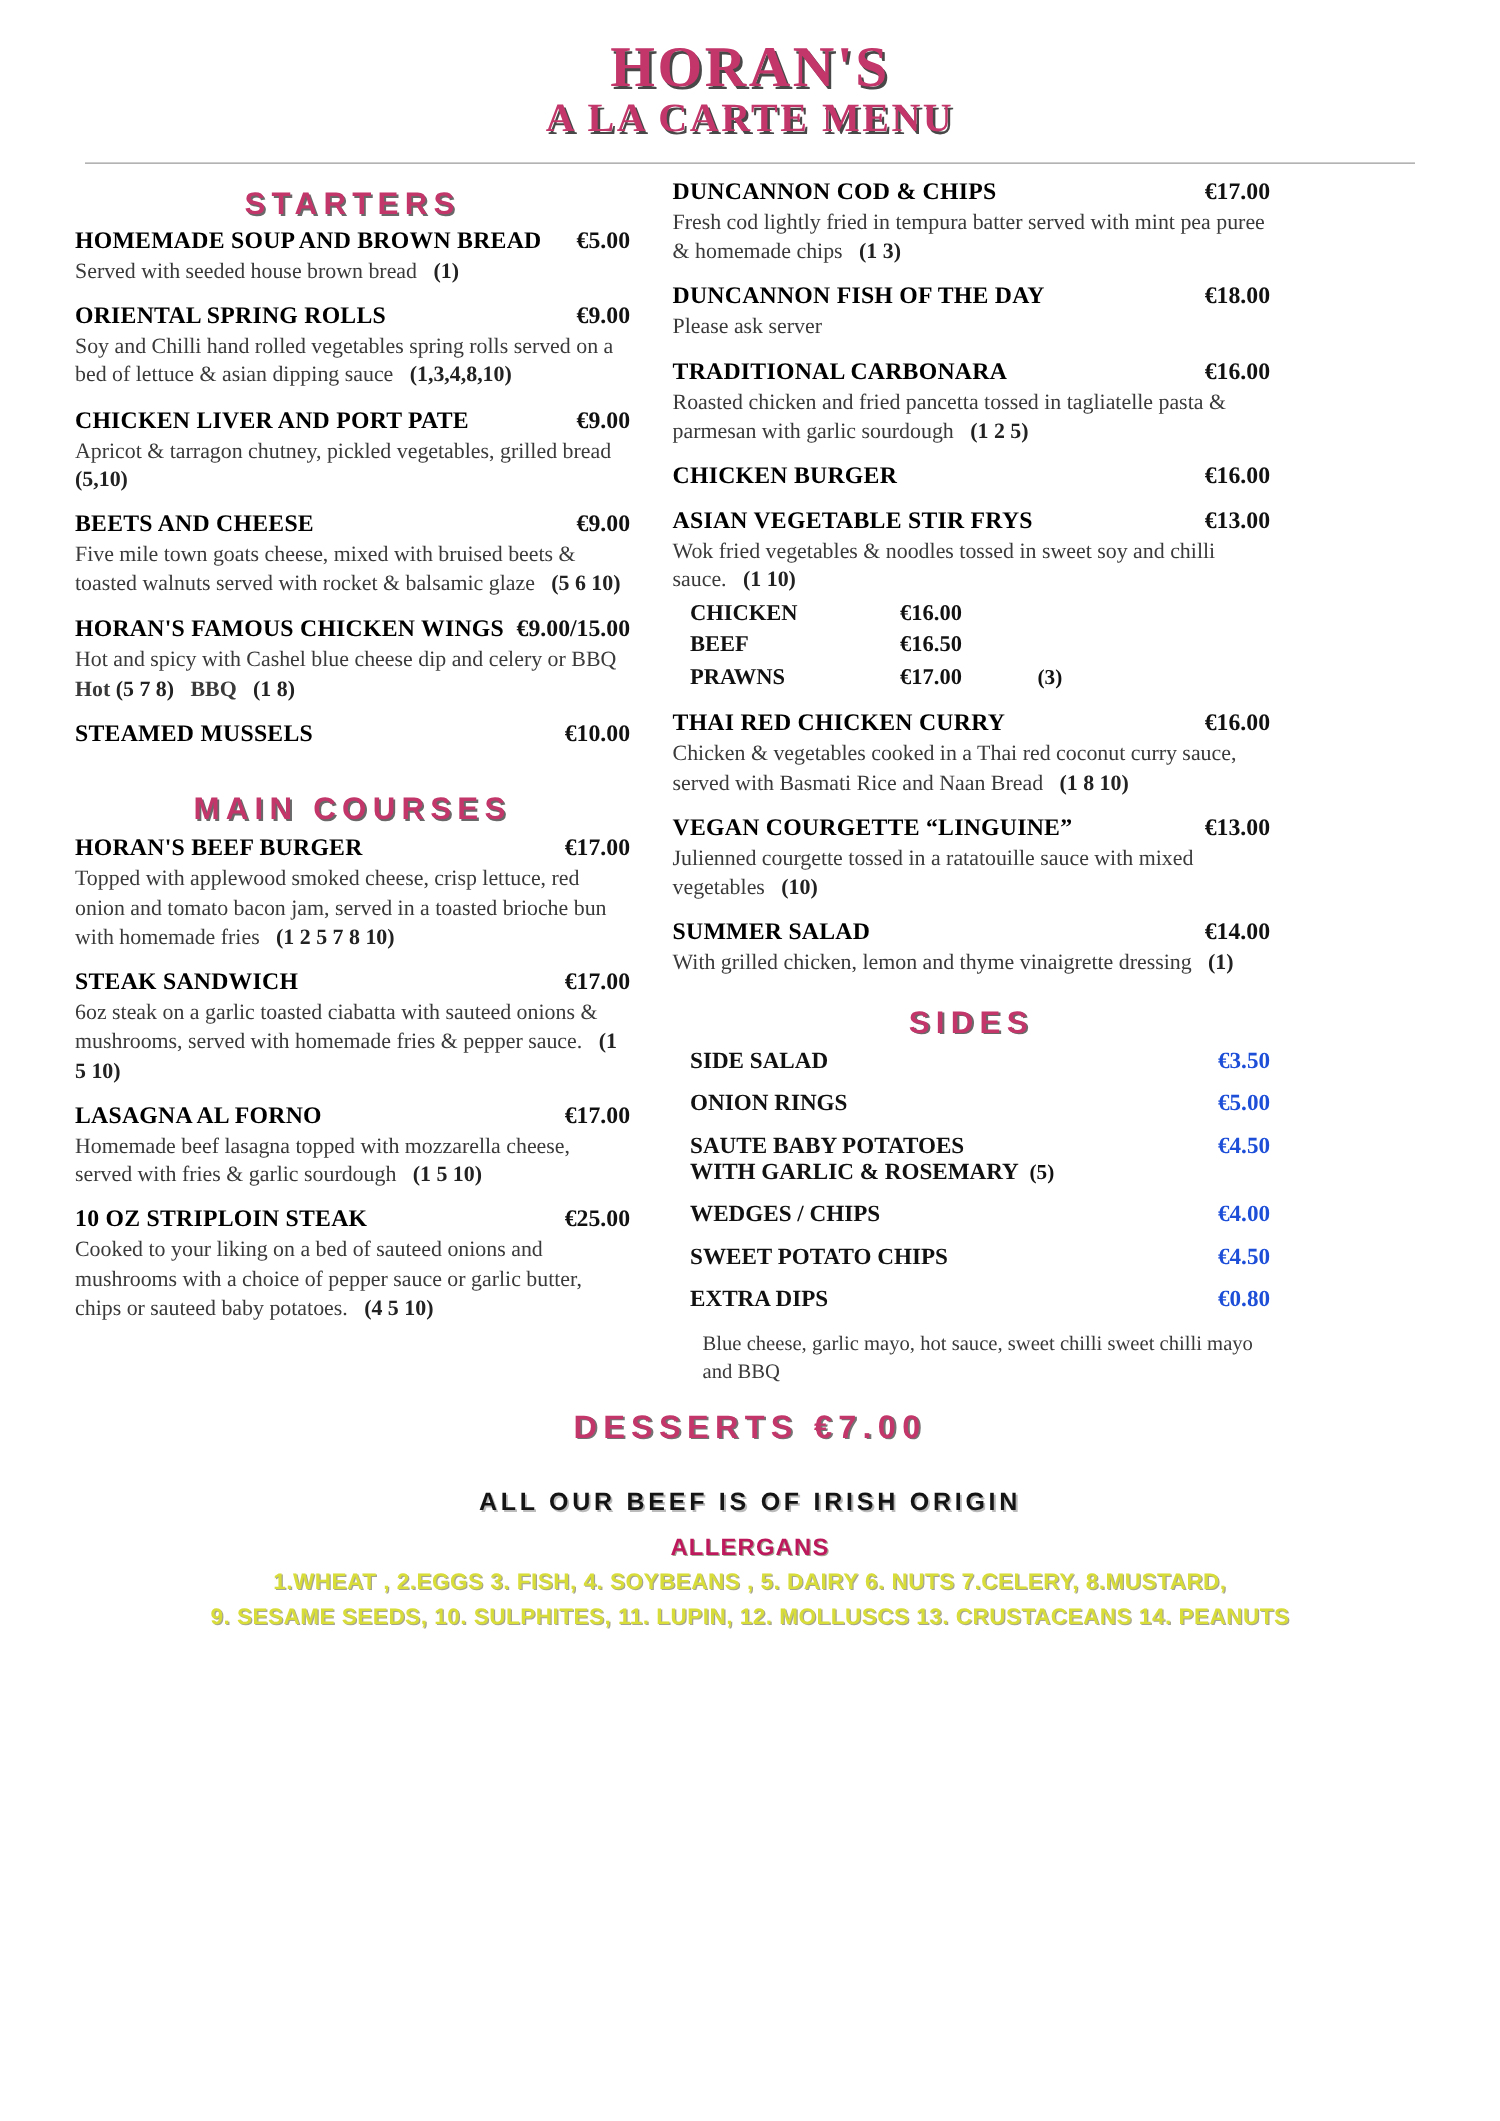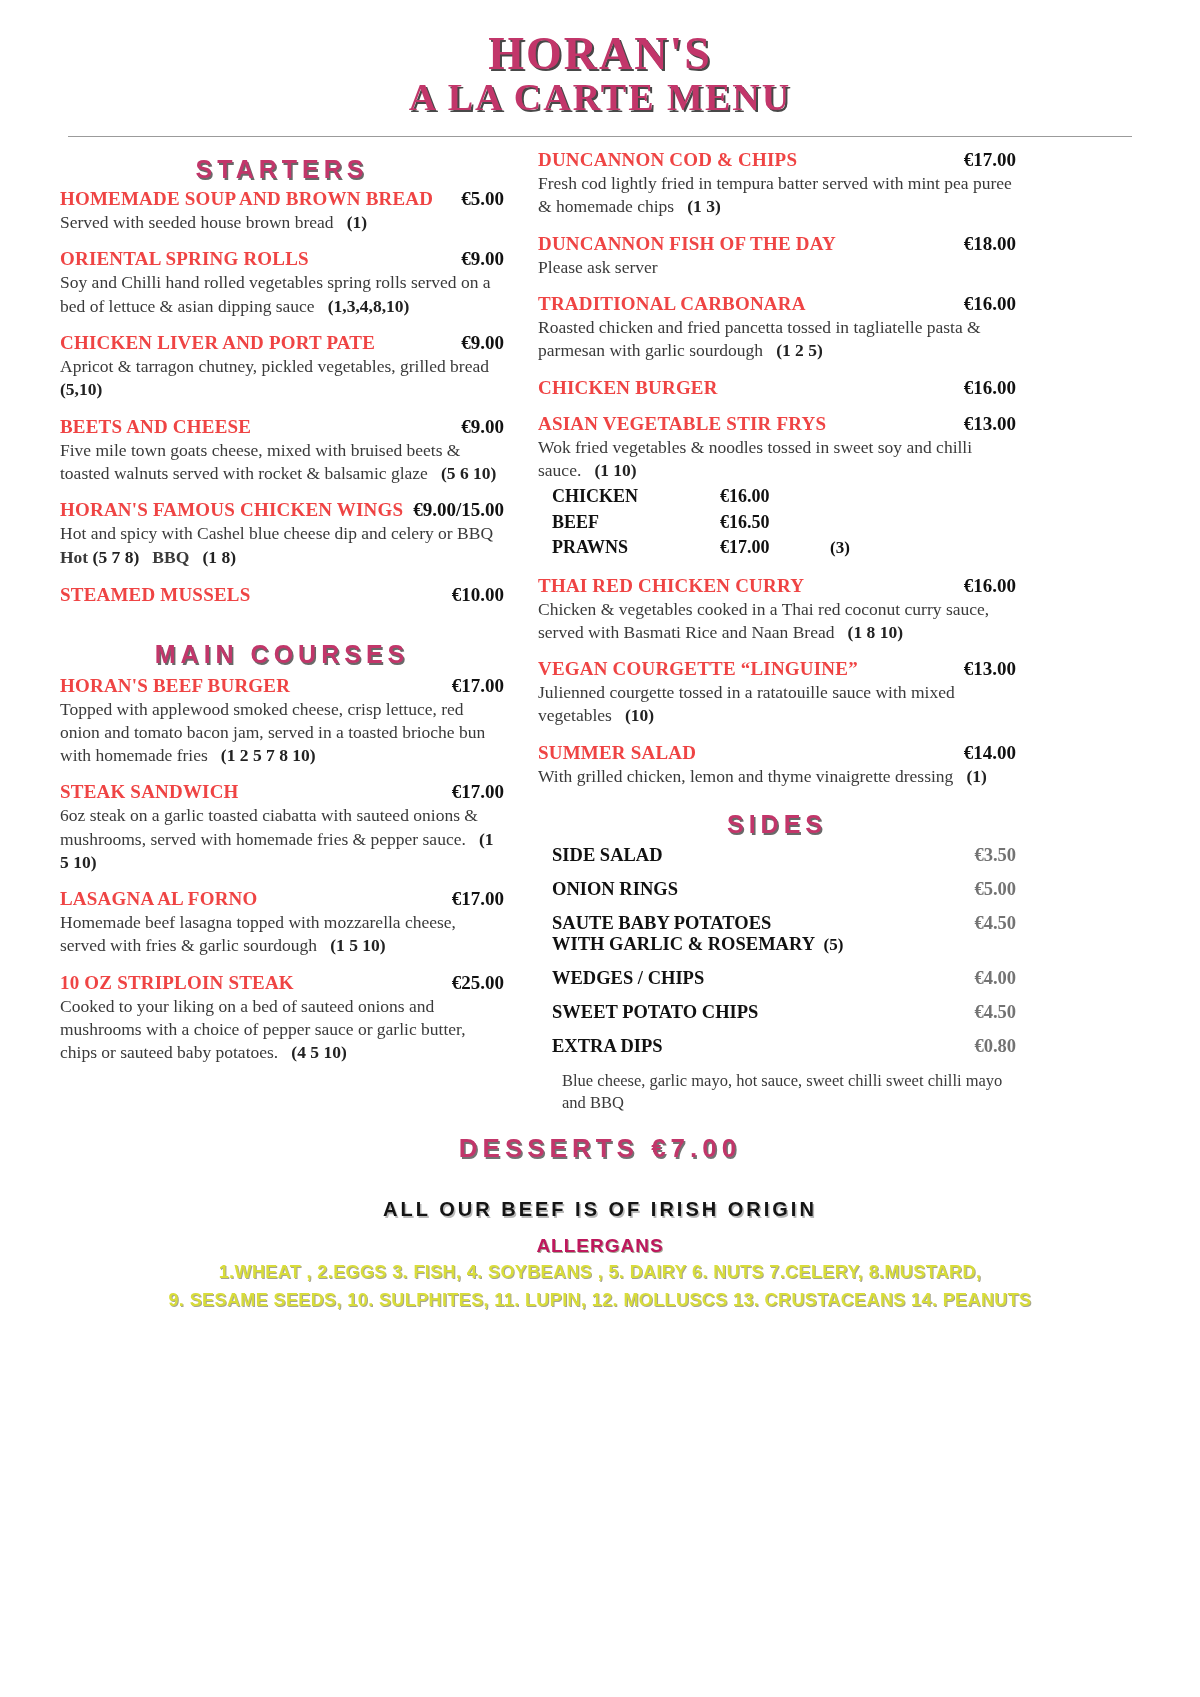--- a/index.html
+++ b/index.html
@@ -23,21 +23,21 @@
   }
   .title-line {
     font-family: "Liberation Serif", serif;
     font-weight: bold;
     color: #c2366a;
     letter-spacing: 2px;
     line-height: 1.05;
     text-shadow: 2px 2px 0 rgba(40,40,40,0.85);
   }
   .title-line.l1 { font-size: 46px; }
-  .title-line.l2 { font-size: 38px; }
+  .title-line.l2 { font-size: 32px; }
   .rule {
     margin: 18px 68px 0 68px;
     border-top: 1px solid #9b9b9b;
     height: 0;
   }
 
   
   .cols {
     display: flex;
     padding: 12px 60px 0 60px;
@@ -72,21 +72,21 @@
     align-items: baseline;
     justify-content: space-between;
     gap: 10px;
   }
   .item-name {
     font-family: "Liberation Serif", serif;
     font-weight: bold;
     font-size: 19px;
     letter-spacing: 0.2px;
     white-space: nowrap;
-    color: #ef4444;
+    color: #000000;
   }
   .item-price {
     font-family: "Liberation Serif", serif;
     font-weight: bold;
     font-size: 19px;
     white-space: nowrap;
     color: #111;
   }
   .item-desc {
     font-family: "Liberation Serif", serif;
@@ -130,21 +130,21 @@
     font-weight: bold;
     font-size: 18.5px;
     color: #111;
   }
   .side-name .code { font-weight: bold; font-size: 17px; }
   .side-sub { display: block; }
   .side-price {
     font-family: "Liberation Serif", serif;
     font-weight: bold;
     font-size: 18.5px;
-    color: #737373;
+    color: #1d4ed8;
   }
   .dips-desc {
     font-family: "Liberation Serif", serif;
     font-size: 16.5px;
     line-height: 1.35;
     color: #3a3a3a;
     padding-left: 24px;
     margin-top: 2px;
   }
 

